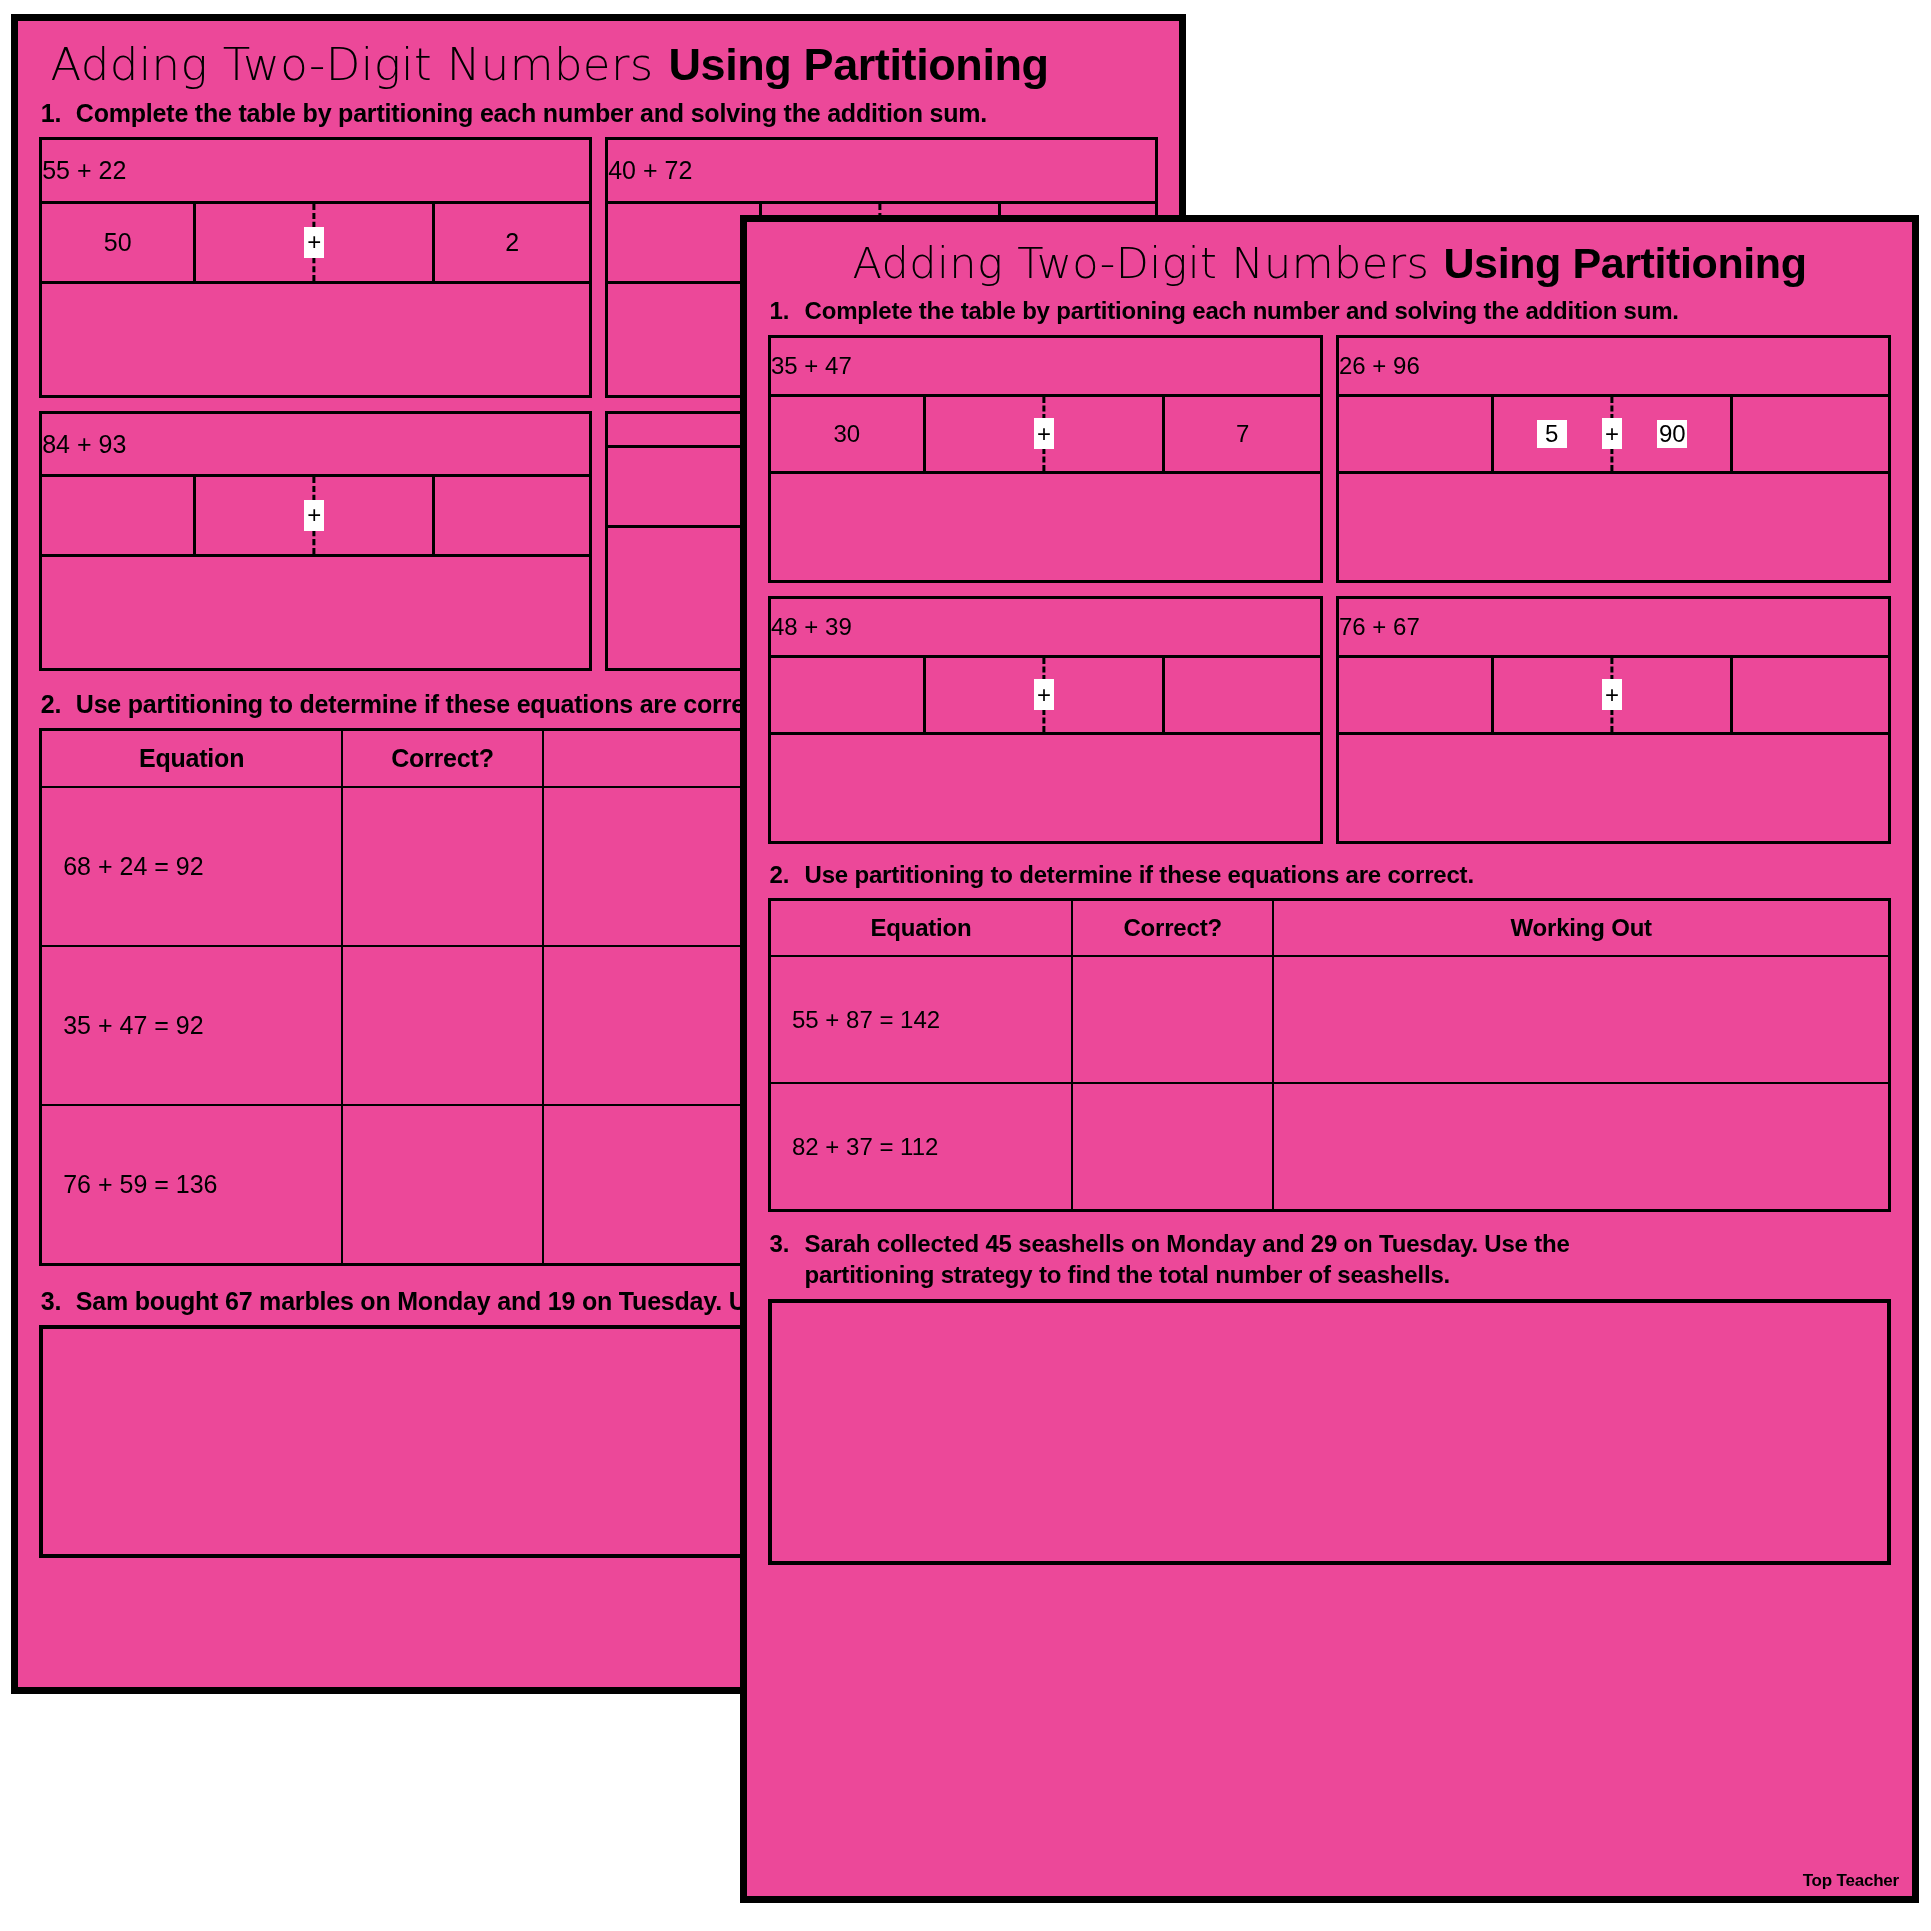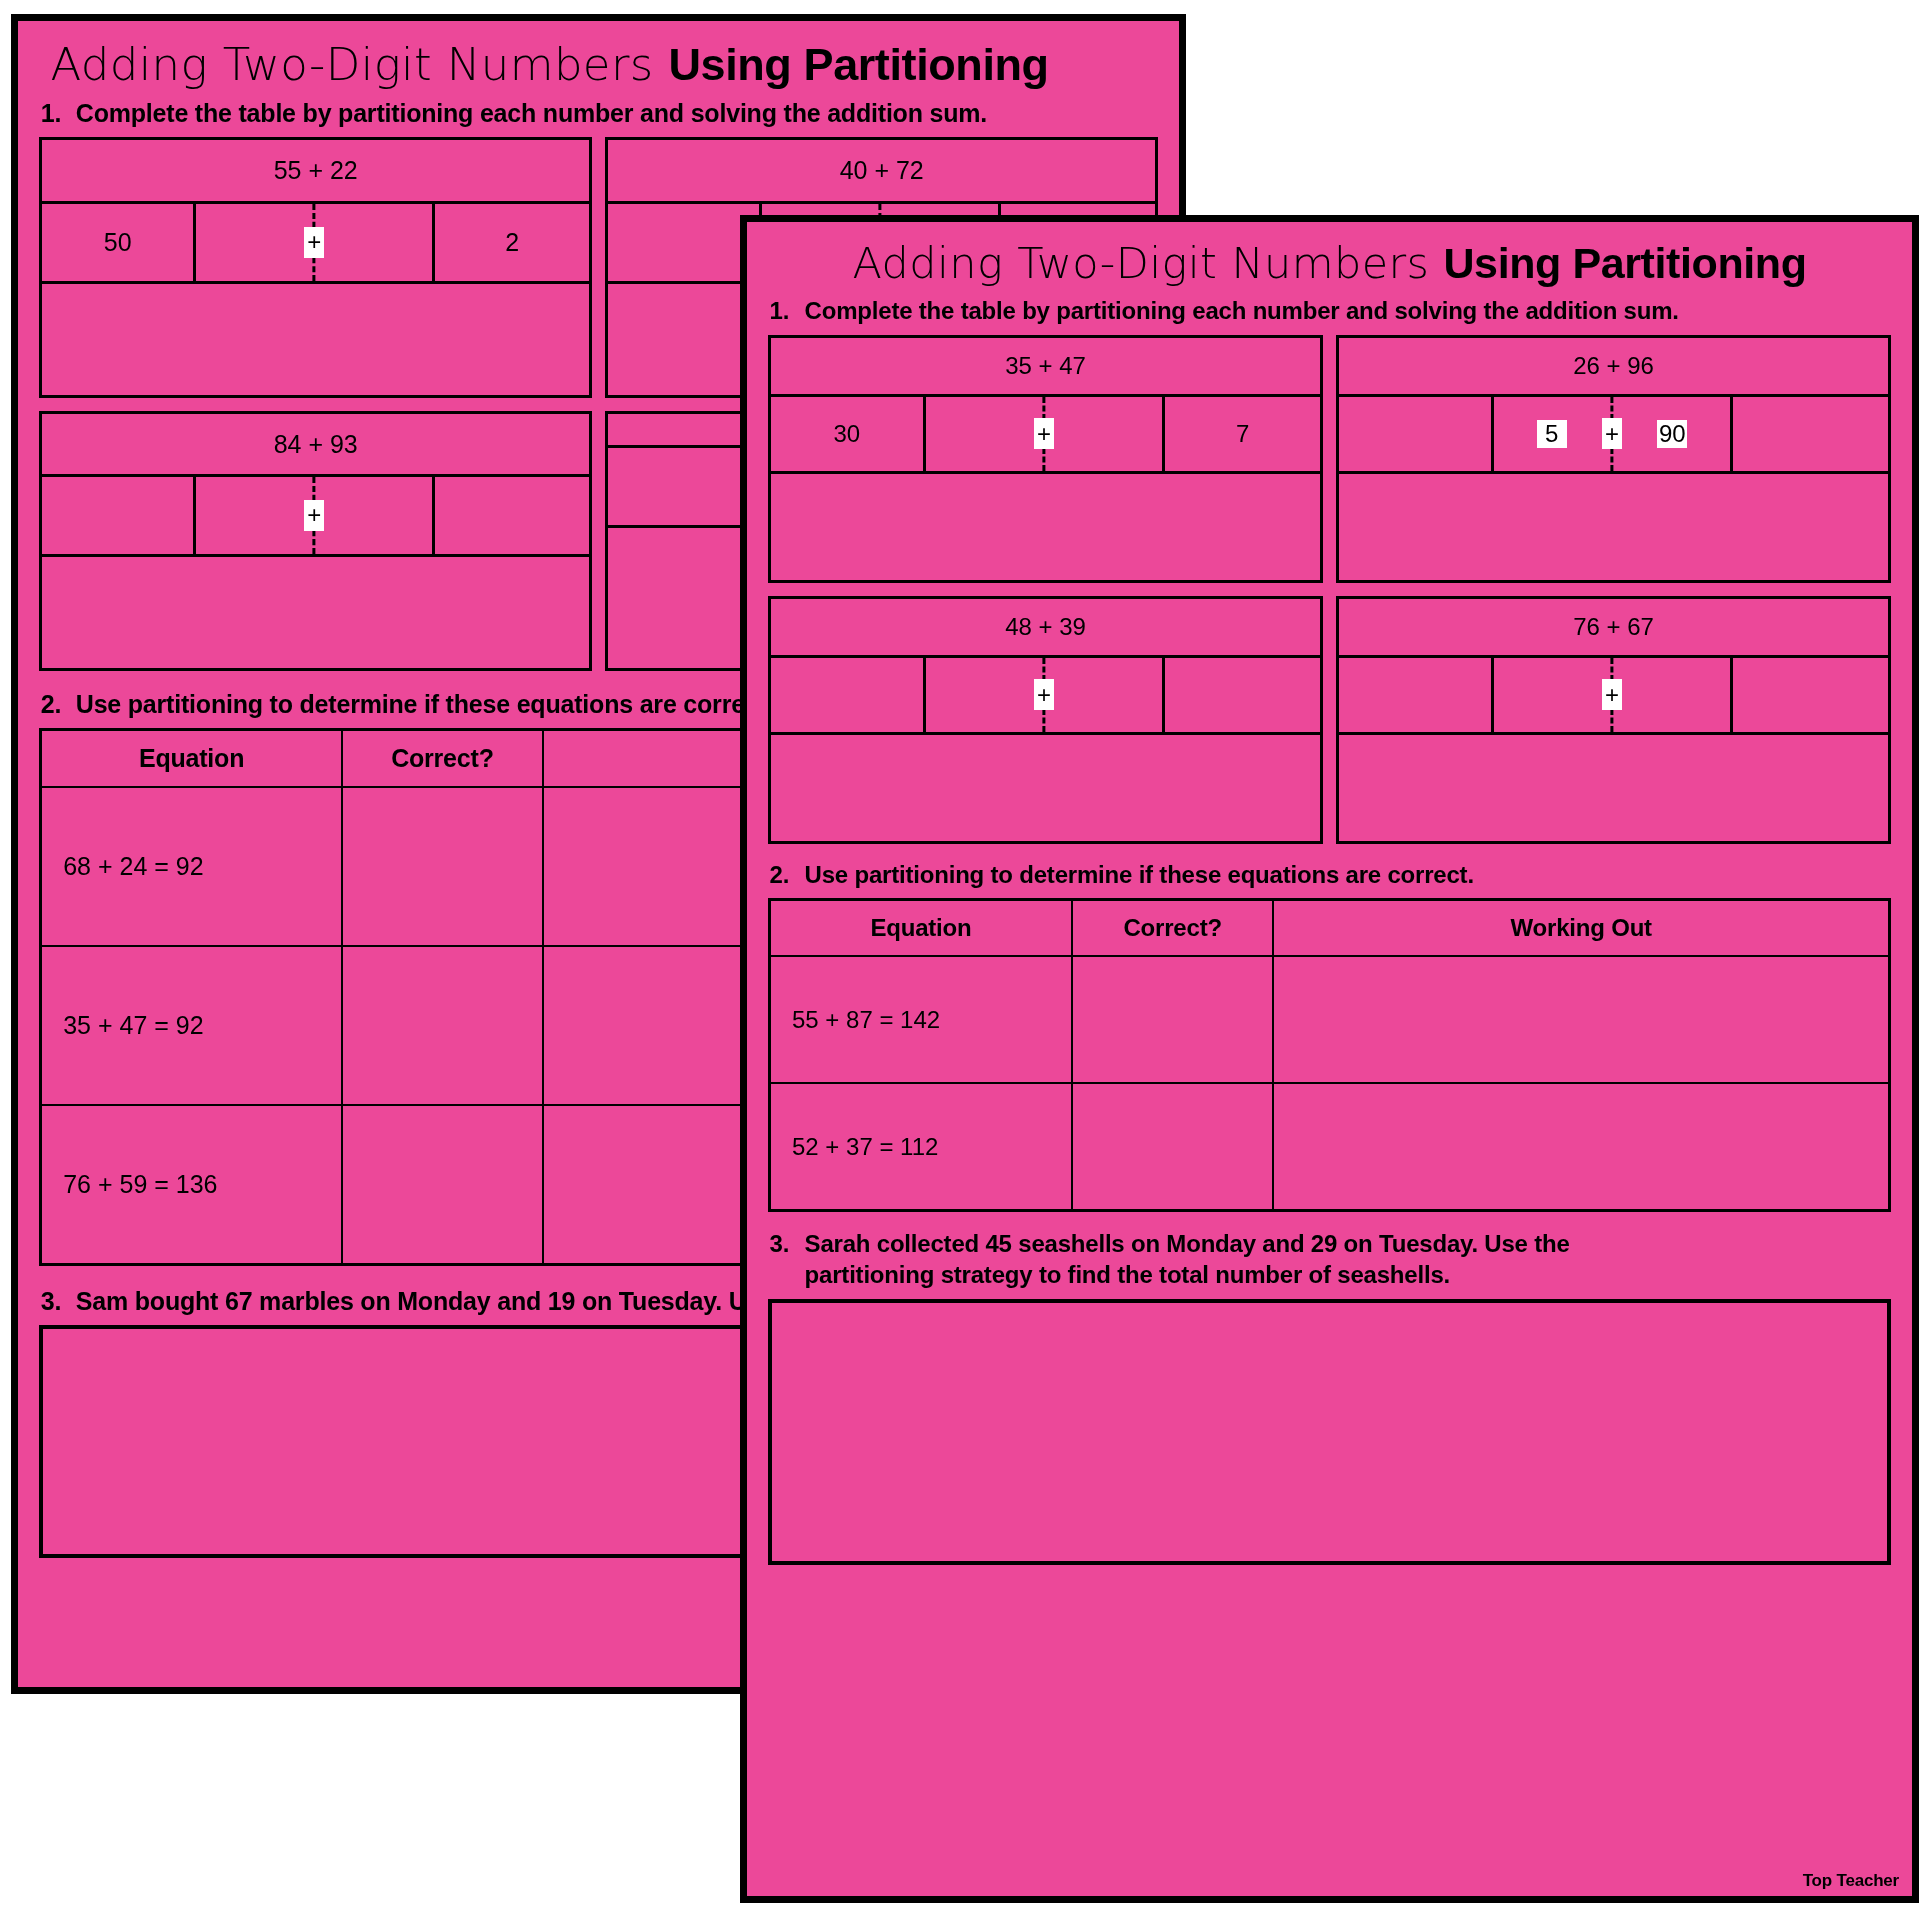--- a/index.html
+++ b/index.html
@@ -88,21 +88,21 @@
     grid-template-columns: 1fr 1fr;
     column-gap: 13px;
     row-gap: 13px;
   }
   .pbox {
     border: 3.2px solid #000;
     box-sizing: border-box;
   }
   .pbox-head {
     border-bottom: 3.2px solid #000;
-    text-align: center;
+    text-align: left;
     font-size: 24px;
     padding: 14.4px 0 13.6px 0;
   }
   .pbox-cells {
     display: grid;
     grid-template-columns: 1.0fr 1.55fr 1.0fr;
     border-bottom: 3.2px solid #000;
     height: 74px;
   }
   .pcell {
@@ -428,21 +428,21 @@
           <th>Working Out</th>
         </tr>
       </thead>
       <tbody>
         <tr>
           <td class="eq-cell">55 + 87 = 142</td>
           <td class="blank-cell"></td>
           <td class="blank-cell"></td>
         </tr>
         <tr>
-          <td class="eq-cell">52 + 37 = 112</td>
+          <td class="eq-cell">82 + 37 = 112</td>
           <td class="blank-cell"></td>
           <td class="blank-cell"></td>
         </tr>
       </tbody>
     </table>
 
     <div class="question" style="margin-top:17.6px;">
       <span class="qnum">3.</span>
       <span class="qtext">
         <span>Sarah collected 45 seashells on Monday and 29 on Tuesday. Use the</span><br>

